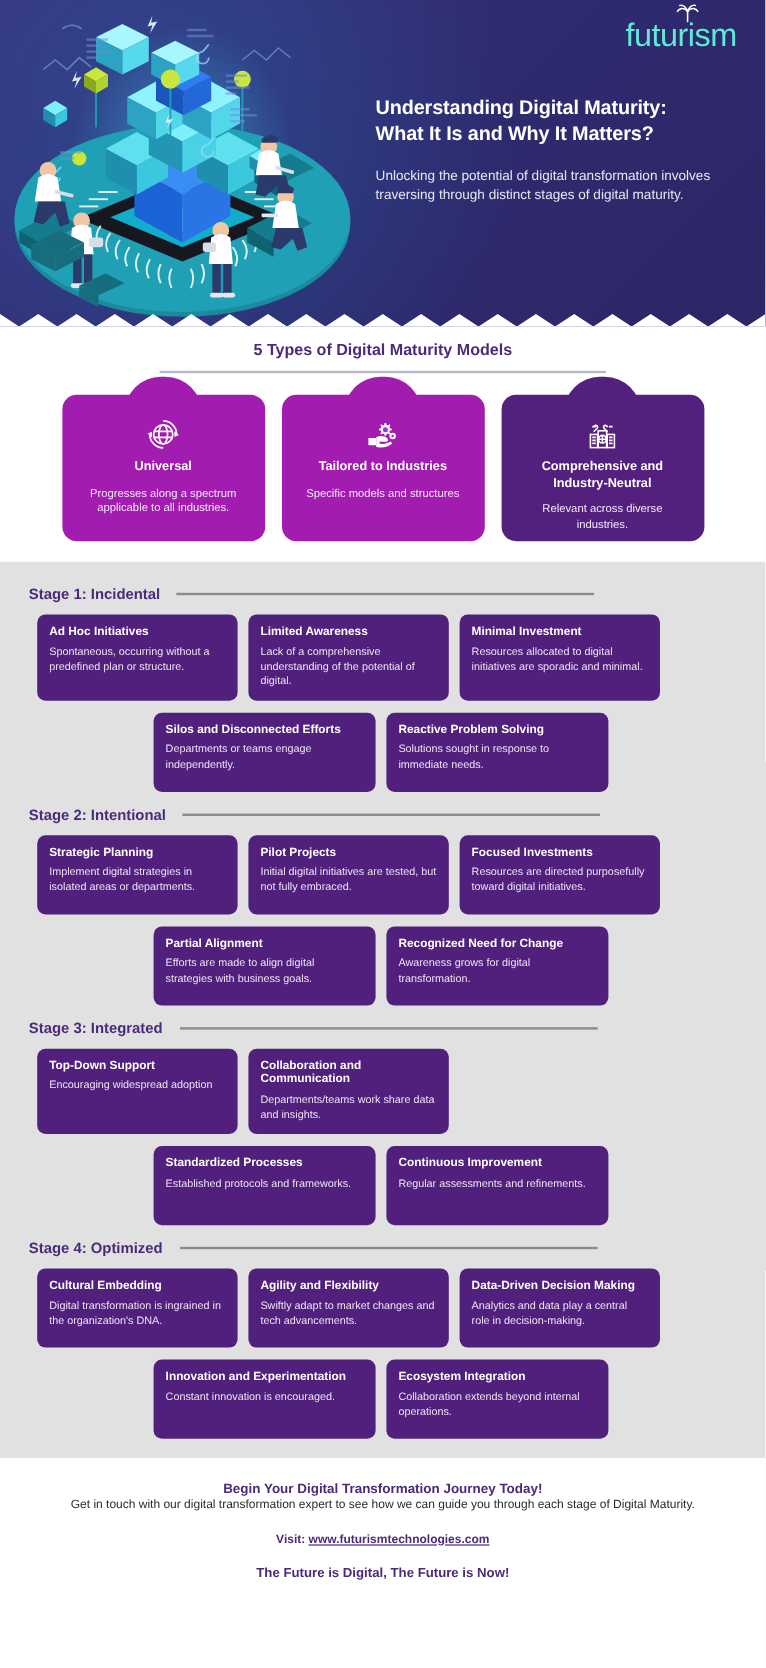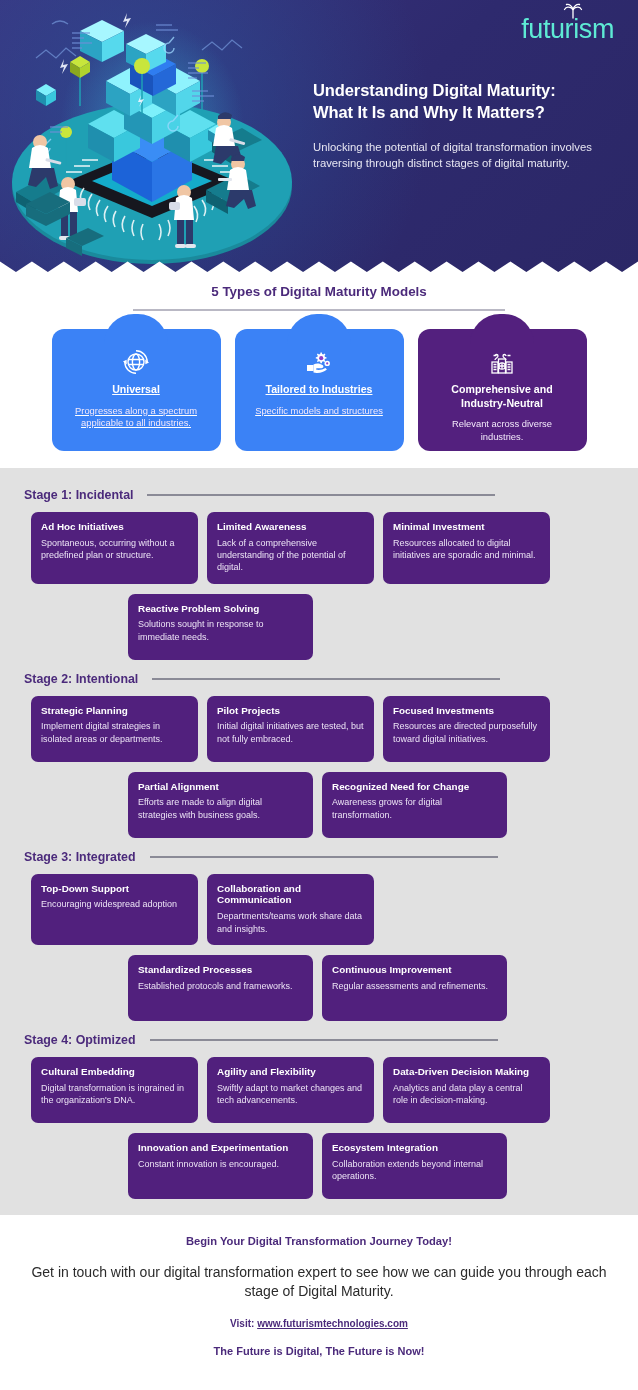--- a/index.html
+++ b/index.html
@@ -121,21 +121,21 @@
   }
   .type-card::before {
     content: "";
     position: absolute;
     left: 50%; transform: translateX(-50%);
     top: -15px;
     width: 64px; height: 30px;
     border-radius: 32px 32px 0 0;
     background: inherit;
   }
-  .type-card.light { background: #3b82f6; text-decoration: underline; }
+  .type-card.light { background: #a21caf; }
   .type-card.dark  { background: #53207e; }
   .type-icon { position: relative; height: 30px; margin-top: -6px; }
   .type-icon svg { display: block; margin: 0 auto; }
   .type-name {
     font-size: 10.6px; font-weight: bold;
     line-height: 1.28; margin-top: 6px;
   }
   .type-desc {
     font-size: 9.4px; line-height: 1.34; margin-top: 8px;
     color: #f3e9fb;
@@ -193,23 +193,23 @@
     width: 638px;
     background: #ffffff;
     text-align: center;
     padding: 20px 28px 22px;
   }
   .footer-heading {
     color: #4b2a7b;
     font-size: 11.2px; font-weight: bold;
   }
   .footer-body {
-    margin-top: 16px;
+    margin-top: 1px;
     color: #2b2b2b;
-    font-size: 14px;
+    font-size: 10px;
     line-height: 1.4;
   }
   .footer-visit {
     margin-top: 16px;
     color: #4b2a7b;
     font-size: 10px; font-weight: bold;
   }
   .footer-visit a {
     color: #4b2a7b;
   }
@@ -536,20 +536,24 @@
           <div class="card-title">Limited Awareness</div>
           <div class="card-desc">Lack of a comprehensive understanding of the potential of digital.</div>
         </div>
         <div class="card">
           <div class="card-title">Minimal Investment</div>
           <div class="card-desc">Resources allocated to digital initiatives are sporadic and minimal.</div>
         </div>
       </div>
       <div class="row row2">
         <div class="card">
+          <div class="card-title">Silos and Disconnected Efforts</div>
+          <div class="card-desc">Departments or teams engage independently.</div>
+        </div>
+        <div class="card">
           <div class="card-title">Reactive Problem Solving</div>
           <div class="card-desc">Solutions sought in response to immediate needs.</div>
         </div>
       </div>
     </div>
 
     <div class="stage">
       <div class="stage-head">
         <div class="stage-label">Stage 2: Intentional</div>
         <div class="stage-line"></div>

